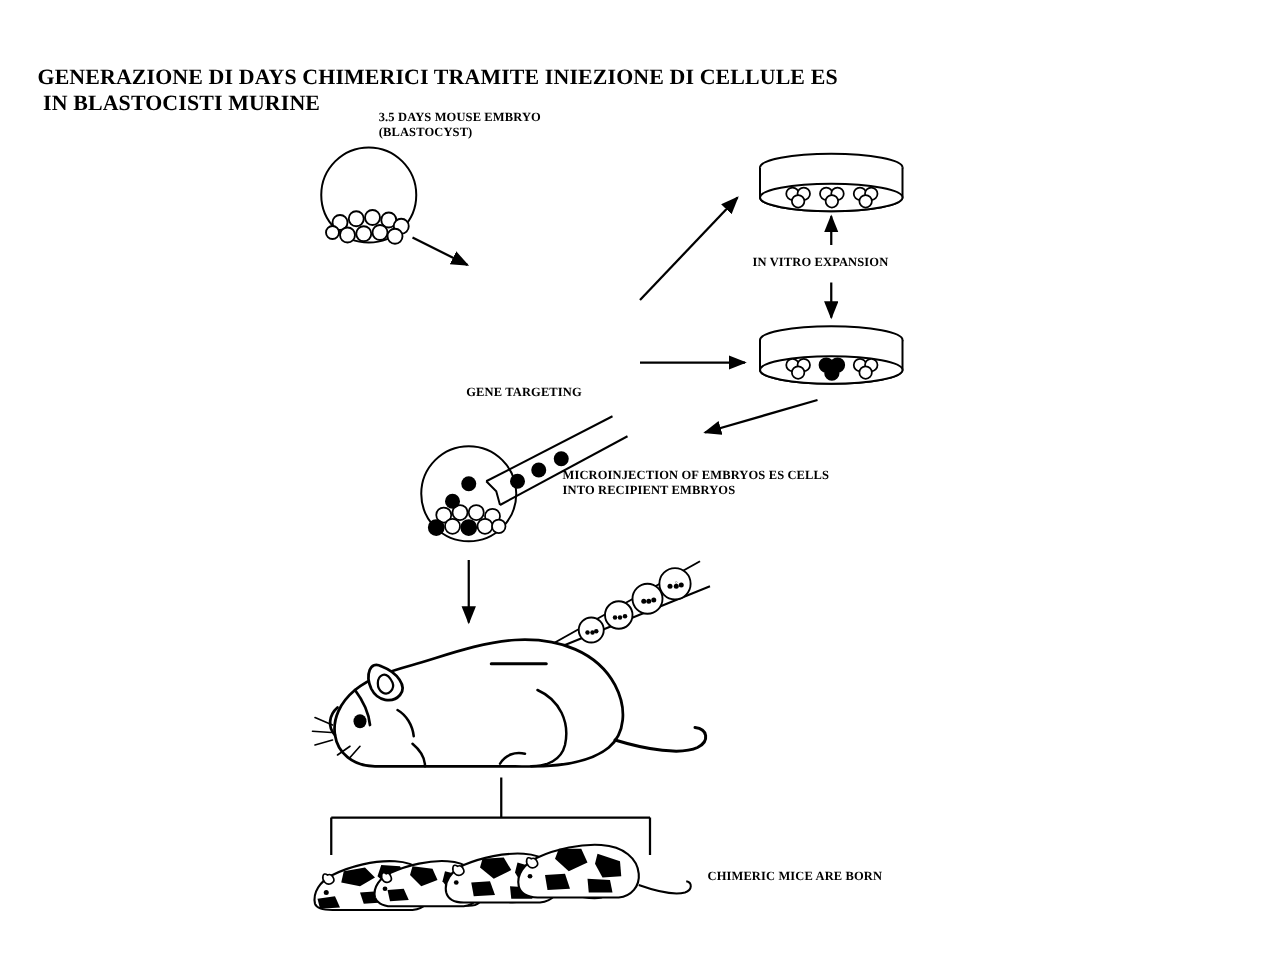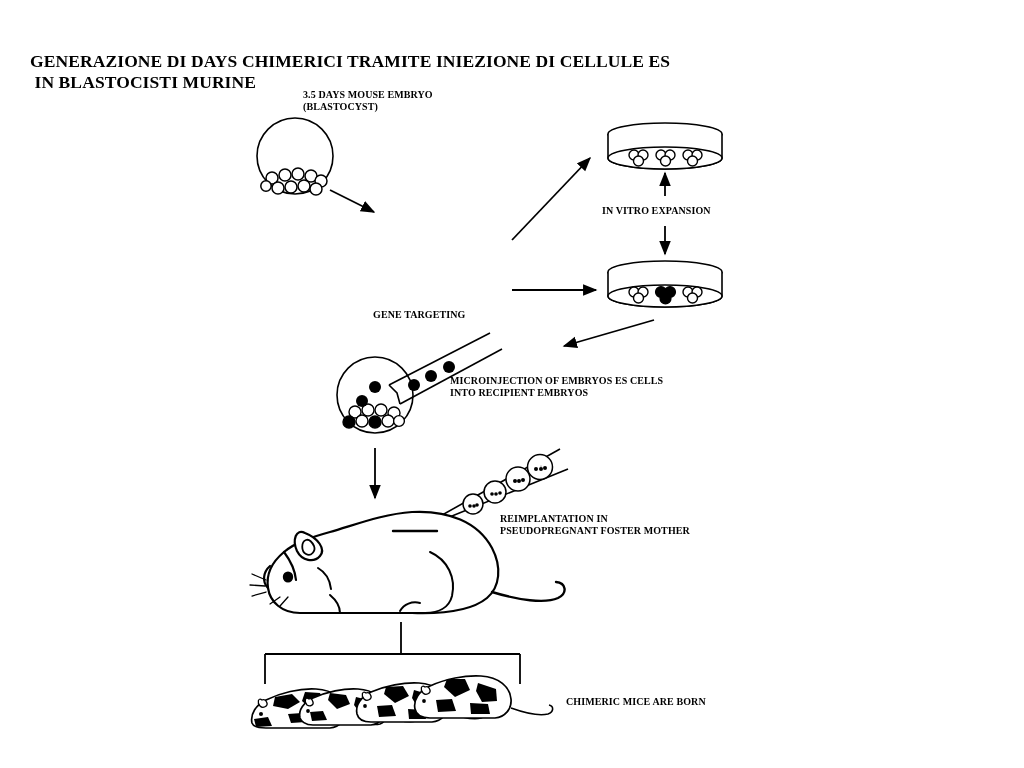--- a/index.html
+++ b/index.html
@@ -64,22 +64,20 @@
 (BLASTOCYST)</div>
 
 
   <div class="txt lbl" id="lbl-invitro">IN VITRO EXPANSION</div>
 
   <div class="txt lbl" id="lbl-targeting">GENE TARGETING</div>
 
   <div class="txt lbl" id="lbl-microinj">MICROINJECTION OF EMBRYOS ES CELLS
 INTO RECIPIENT EMBRYOS</div>
 
-  <div class="txt lbl" id="lbl-reimplant">REIMPLANTATION IN
-PSEUDOPREGNANT FOSTER MOTHER</div>
 
   <div class="txt lbl" id="lbl-chimeric">CHIMERIC MICE ARE BORN</div>
 
   <svg id="art" width="1024" height="768" viewBox="0 0 1024 768">
     <defs>
       <marker id="ah" markerWidth="9" markerHeight="9" refX="7.2" refY="3.2" orient="auto" markerUnits="strokeWidth">
         <path d="M0,0 L8,3.2 L0,6.4 z" fill="#000"></path>
       </marker>
     </defs>
 

